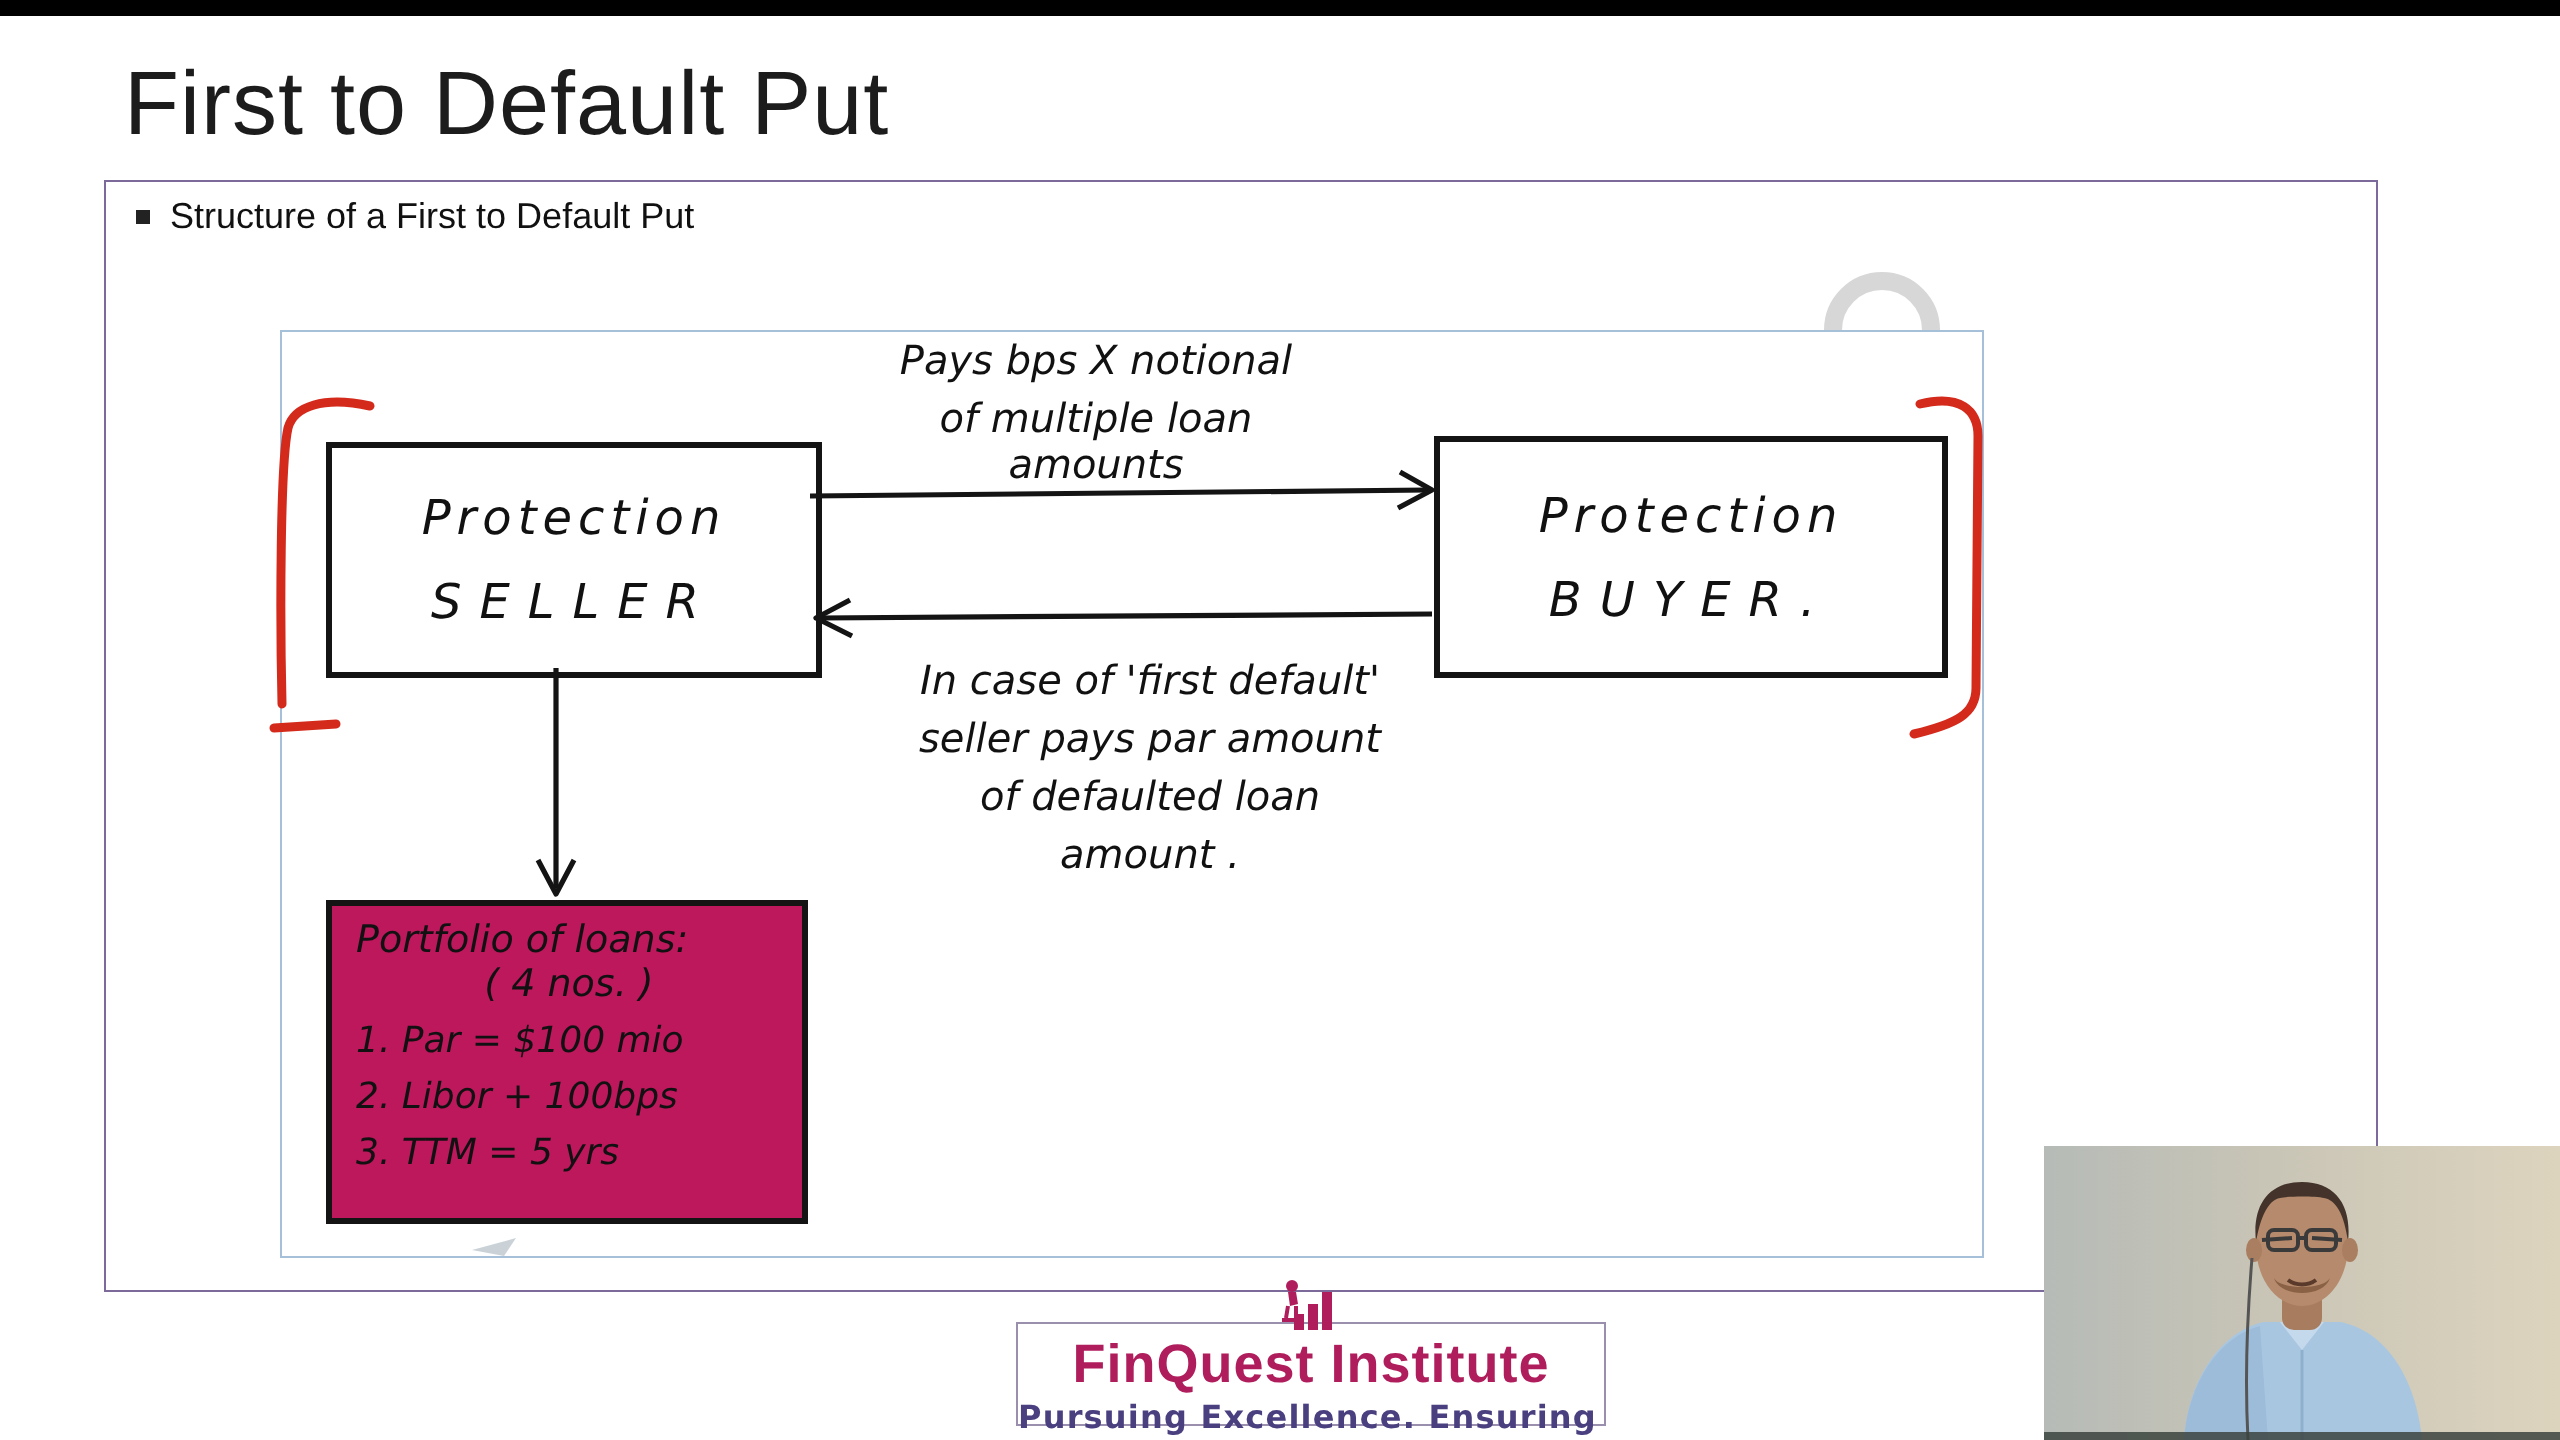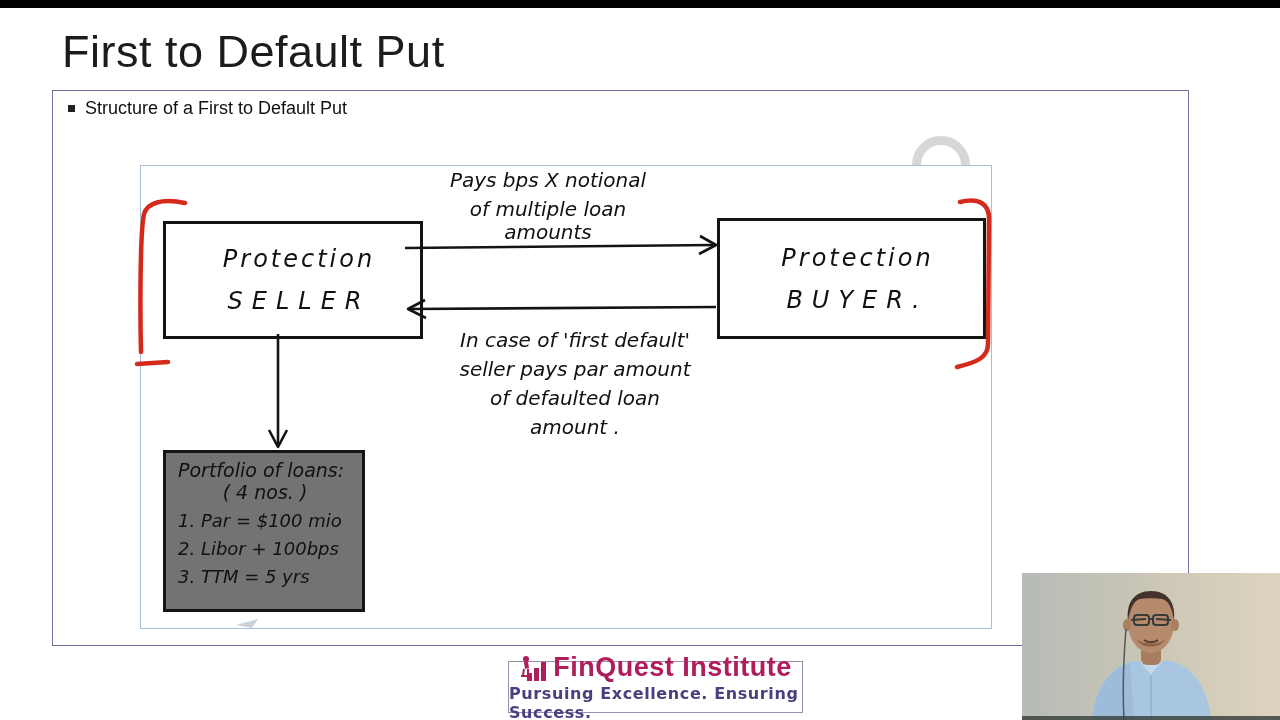--- a/index.html
+++ b/index.html
@@ -12,36 +12,36 @@
               border:1.5px solid #7c6a9a;background:#ffffff;}
   .bullet-row{position:absolute;left:68px;top:98px;display:flex;align-items:center;gap:10px;}
   .bullet-sq{width:7px;height:7px;background:#222;}
   .bullet-text{font-size:18px;color:#111;}
   .gray-arc{position:absolute;left:912px;top:136px;width:58px;height:58px;border-radius:50%;
             border:9px solid #d7d7d7;box-sizing:border-box;}
   .whiteboard{position:absolute;left:140px;top:165px;width:850px;height:462px;
               border:1px solid #a7c0d9;background:#ffffff;}
   .hand{font-family:"DejaVu Sans",sans-serif;font-style:italic;color:#111;}
   .node{position:absolute;border:3px solid #141414;background:#fff;display:flex;
-        flex-direction:column;align-items:center;justify-content:center;padding-left:12px;}
+        flex-direction:column;align-items:center;justify-content:center;}
   .node .l1{font-size:24px;letter-spacing:3px;}
   .node .l2{font-size:24px;letter-spacing:9px;margin-top:14px;}
   .anno{position:absolute;text-align:center;line-height:1.45;}
   .anno div{white-space:nowrap;}
-  .portfolio{position:absolute;left:163px;top:450px;width:202px;height:162px;
-             border:3px solid #141414;background:#737373;box-sizing:border-box;
+  .portfolio{position:absolute;left:163px;top:450px;width:241px;height:162px;
+             border:3px solid #141414;background:#be185d;box-sizing:border-box;
              padding:6px 10px 0 12px;}
   .portfolio .pt{font-size:19px;}
   .portfolio .ps{font-size:19px;text-align:center;}
   .portfolio .pi{font-size:18px;margin-top:7px;white-space:nowrap;}
   svg.overlay{position:absolute;left:0;top:0;width:1280px;height:720px;pointer-events:none;}
   .logobox{position:absolute;left:508px;top:661px;width:293px;height:50px;
            border:1.5px solid #9b8fae;background:#fff;display:flex;flex-direction:column;
            align-items:center;justify-content:center;}
-  .logorow{display:flex;align-items:center;gap:0;}
+  .logorow{display:flex;align-items:center;gap:0;flex-direction:column;}
   .logoname{font-size:27px;font-weight:bold;color:#b01d5c;letter-spacing:0.5px;
             font-family:"Liberation Sans",sans-serif;}
   .tagline{font-size:16px;font-weight:bold;color:#4a4080;letter-spacing:0.6px;margin-top:1px;
            font-family:"DejaVu Sans",sans-serif;}
   .webcam{position:absolute;left:1022px;top:573px;width:258px;height:147px;overflow:hidden;
           background:linear-gradient(90deg,#b6bbb7 0%,#c9c5b6 45%,#ddd4be 100%);}
 </style>
 </head>
 <body>
 

